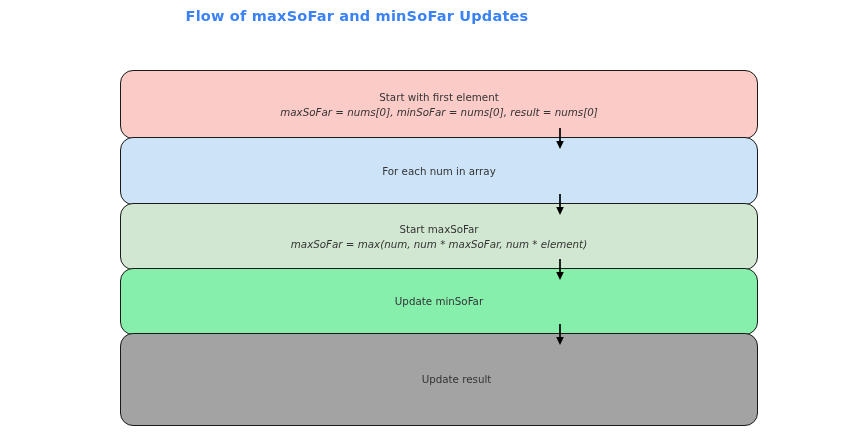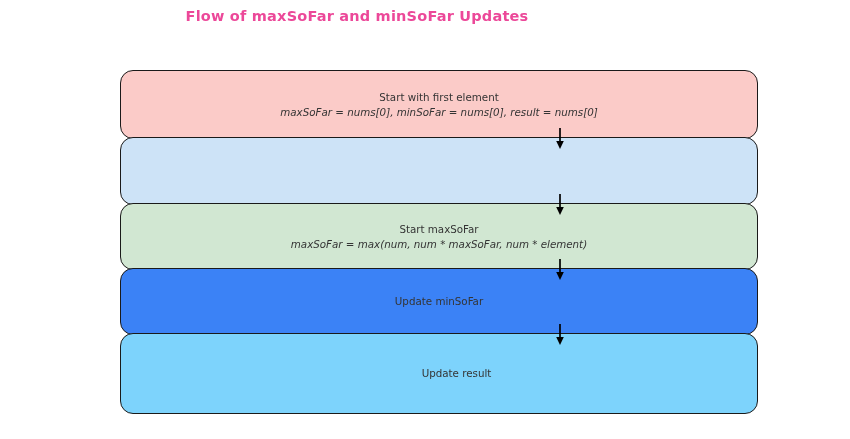--- a/index.html
+++ b/index.html
@@ -19,21 +19,21 @@
     height: 439px;
   }
   #chart-title {
     position: absolute;
     top: 8px;
     left: 0;
     width: 714px;
     text-align: center;
     font-size: 14.5px;
     font-weight: bold;
-    color: #ec4899;
+    color: #3b82f6;
     letter-spacing: 0.2px;
   }
   .flow-stack {
     position: absolute;
     left: 120px;
     top: 70px;
     width: 638px;
   }
   .flow-node {
     position: absolute;
@@ -77,32 +77,33 @@
   <div id="chart-title">Flow of maxSoFar and minSoFar Updates</div>
 
   <div class="flow-stack">
 
     <div class="flow-node" id="node-0" style="top: 0px; height: 69px; background: rgb(251, 203, 200); border-color: rgb(26, 26, 26); z-index: 1; color: rgb(52, 52, 52);">
       <span class="node-title">Start with first element</span>
       <span class="node-detail">maxSoFar = nums[0], minSoFar = nums[0], result = nums[0]</span>
     </div>
 
     <div class="flow-node" id="node-1" style="top: 67px; height: 68px; background: rgb(205, 227, 247); border-color: rgb(26, 26, 26); z-index: 2; color: rgb(52, 52, 52);">
+      <span class="node-title">For each num in array</span>
     </div>
 
     <div class="flow-node" id="node-2" style="top: 133px; height: 67px; background: rgb(209, 231, 210); border-color: rgb(26, 26, 26); z-index: 3; color: rgb(52, 52, 52);">
       <span class="node-title">Start maxSoFar</span>
       <span class="node-detail">maxSoFar = max(num, num * maxSoFar, num * element)</span>
     </div>
 
-    <div class="flow-node" id="node-3" style="top: 198px; height: 67px; background: #3b82f6; border-color: rgb(26, 26, 26); z-index: 4; color: rgb(52, 52, 52);">
+    <div class="flow-node" id="node-3" style="top: 198px; height: 67px; background: #86efac; border-color: rgb(26, 26, 26); z-index: 4; color: rgb(52, 52, 52);">
       <span class="node-title">Update minSoFar</span>
     </div>
 
-    <div class="flow-node" id="node-4" style="top: 263px; height: 81px; background: #7dd3fc; border-color: rgb(26, 26, 26); z-index: 5; color: rgb(52, 52, 52); padding-left: 35px;">
+    <div class="flow-node" id="node-4" style="top: 263px; height: 93px; background: #a3a3a3; border-color: rgb(26, 26, 26); z-index: 5; color: rgb(52, 52, 52); padding-left: 35px;">
       <span class="node-title">Update result</span>
     </div>
 
     <div class="flow-arrow" id="arrow-0" style="top: 58px;">
       <svg width="12" height="22" viewBox="0 0 12 22">
         <line x1="6" y1="0" x2="6" y2="14" stroke="#000000" stroke-width="1.7"></line>
         <polygon points="6,21 2.2,13 9.8,13" fill="#000000"></polygon>
       </svg>
     </div>
     <div class="flow-arrow" id="arrow-1" style="top: 124px;">

